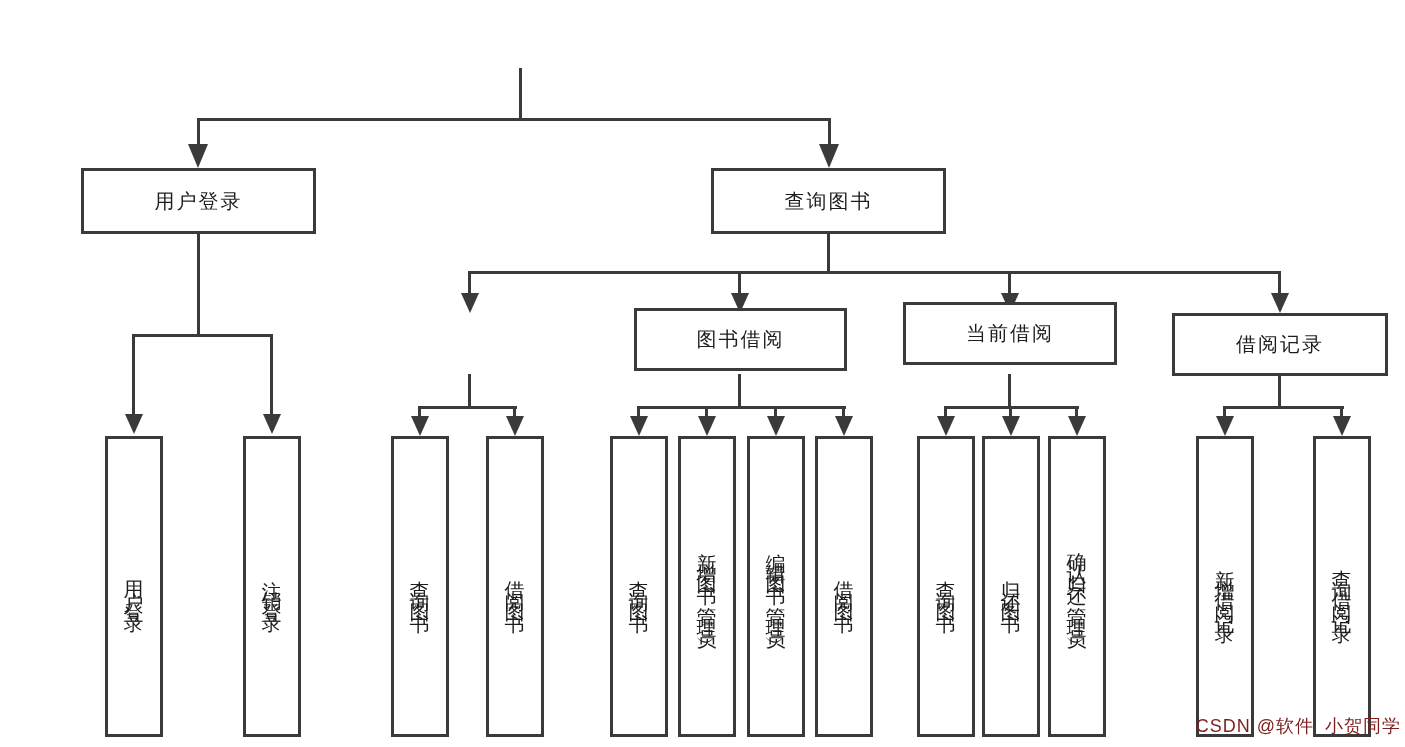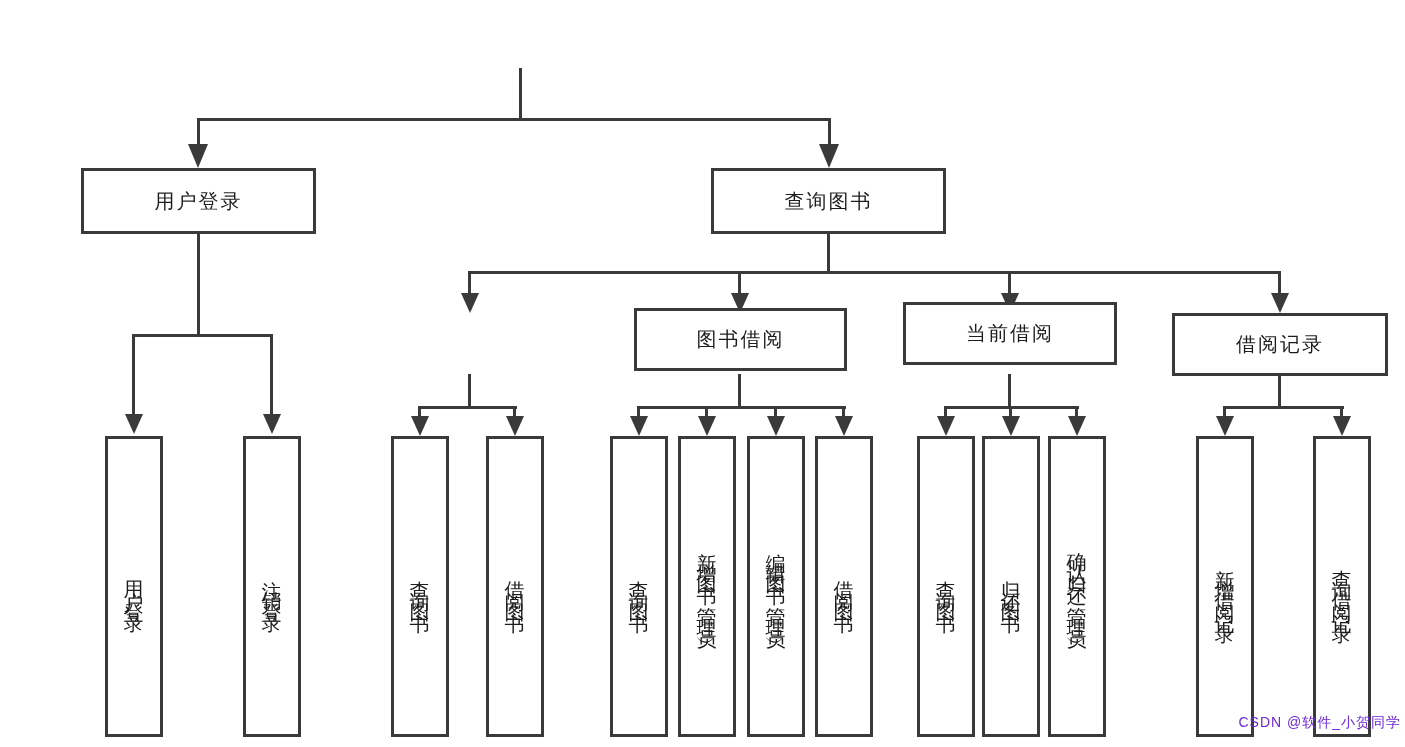--- a/index.html
+++ b/index.html
@@ -57,23 +57,23 @@
   }
   .arr-lg {
     border-left-width: 10px;
     border-right-width: 10px;
     border-top-width: 24px;
   }
   #watermark {
     position: absolute;
     top: 714px;
     right: 4px;
-    font-size: 14px;
+    font-size: 18px;
     letter-spacing: 1px;
-    color: #6d28d9;
+    color: #7f1d1d;
     z-index: 5;
     white-space: nowrap;
     text-align: center;
   }
 </style>
 </head>
 <body>
 
 <div id="stage">
 

